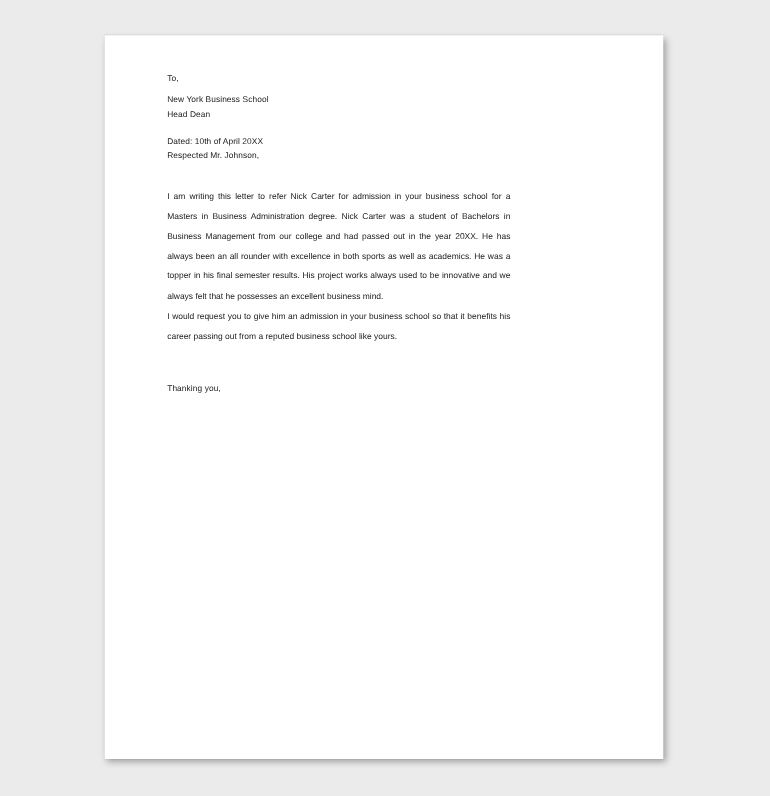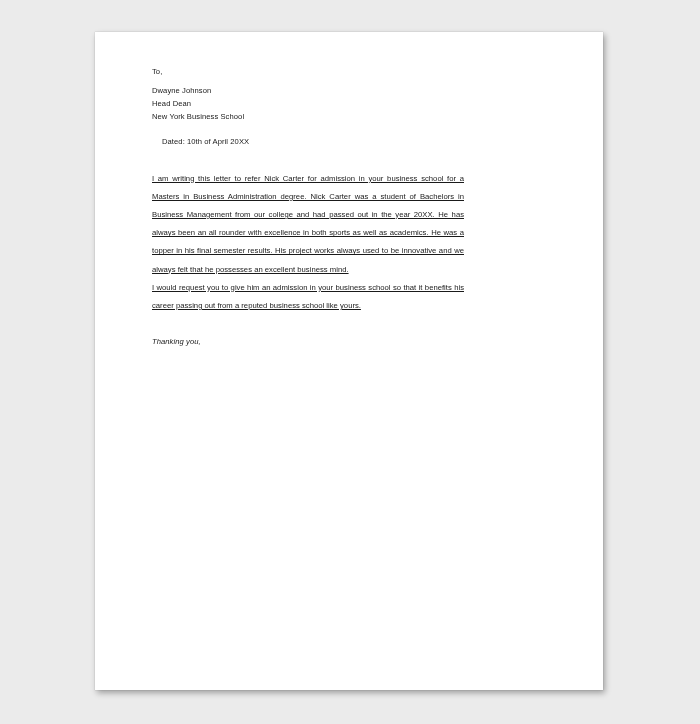--- a/index.html
+++ b/index.html
@@ -56,63 +56,60 @@
   .closing-line {
     white-space: nowrap;
   }
 
   .addr-block .addr-line:first-child {
     margin-bottom: 6.5px;
   }
 
   .meta-block {
     margin-top: 12.5px;
-    margin-left: 10px;
   }
 
   .para {
     color: #1a1a1a;
     font-size: 7.7px;
     line-height: 18.2px;
     text-align: justify;
     text-justify: inter-word;
     margin: 0;
-    text-decoration: underline;
   }
 
   .para-1 {
     margin-top: 21px;
   }
 
   .para-2 {
   }
 
   .closing-block {
-    margin-top: 21px;
-    font-style: italic;
+    margin-top: 32px;
   }
 </style>
 </head>
 <body>
 
 <div id="page-canvas">
 
   <div class="paper">
 
     <div class="letter-body">
 
       <div class="addr-block">
         <div class="addr-line">To,</div>
-        <div class="addr-line">Dwayne Johnson</div>
+        <div class="addr-line">New York Business School</div>
         <div class="addr-line">Head Dean</div>
-        <div class="addr-line">New York Business School</div>
       </div>
 
       <div class="meta-block">
         <div class="meta-line">Dated: 10th of April 20XX</div>
+        <div class="meta-line">Respected Mr. Johnson,</div>
       </div>
 
       <p class="para para-1">I am writing this letter to refer Nick Carter for admission in your business school for a Masters in Business Administration degree. Nick Carter was a student of Bachelors in Business Management from our college and had passed out in the year 20XX. He has always been an all rounder with excellence in both sports as well as academics. He was a topper in his final semester results. His project works always used to be innovative and we always felt that he possesses an excellent business mind.</p>
 
       <p class="para para-2">I would request you to give him an admission in your business school so that it benefits his career passing out from a reputed business school like yours.</p>
 
       <div class="closing-block">
         <div class="closing-line">Thanking you,</div>
       </div>
 

